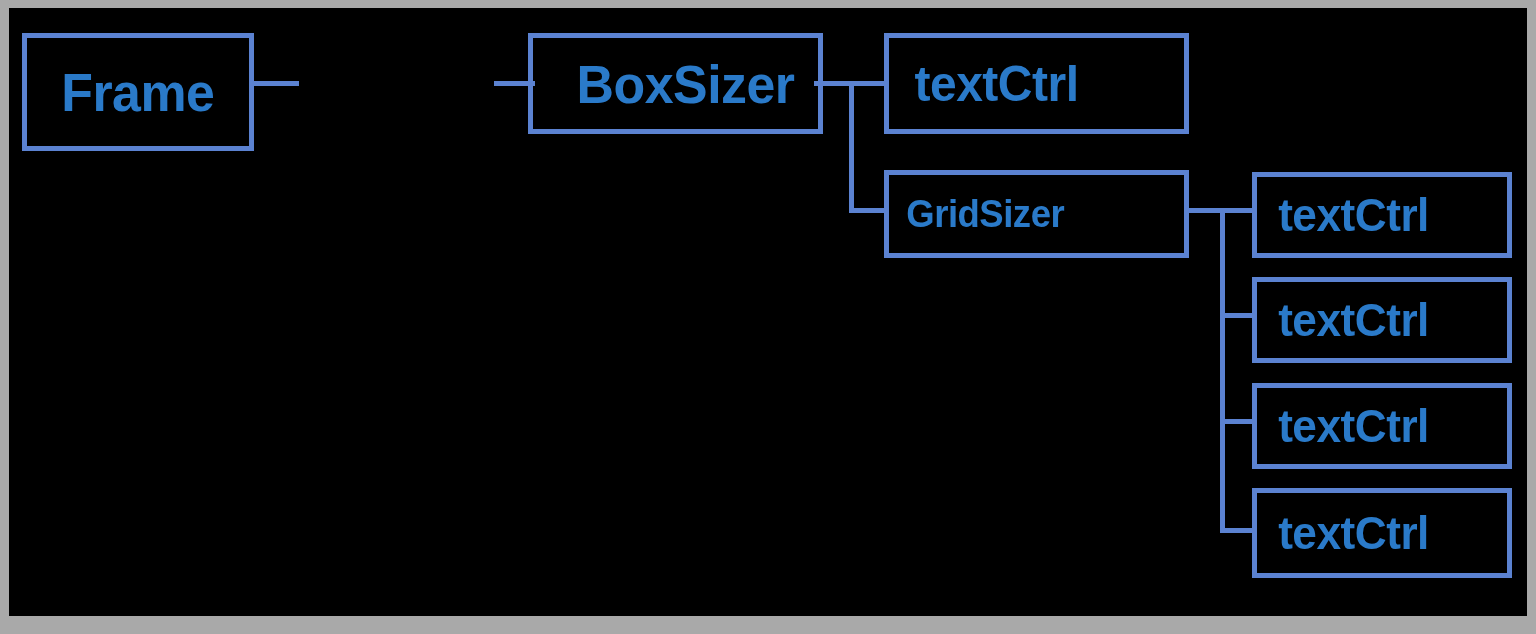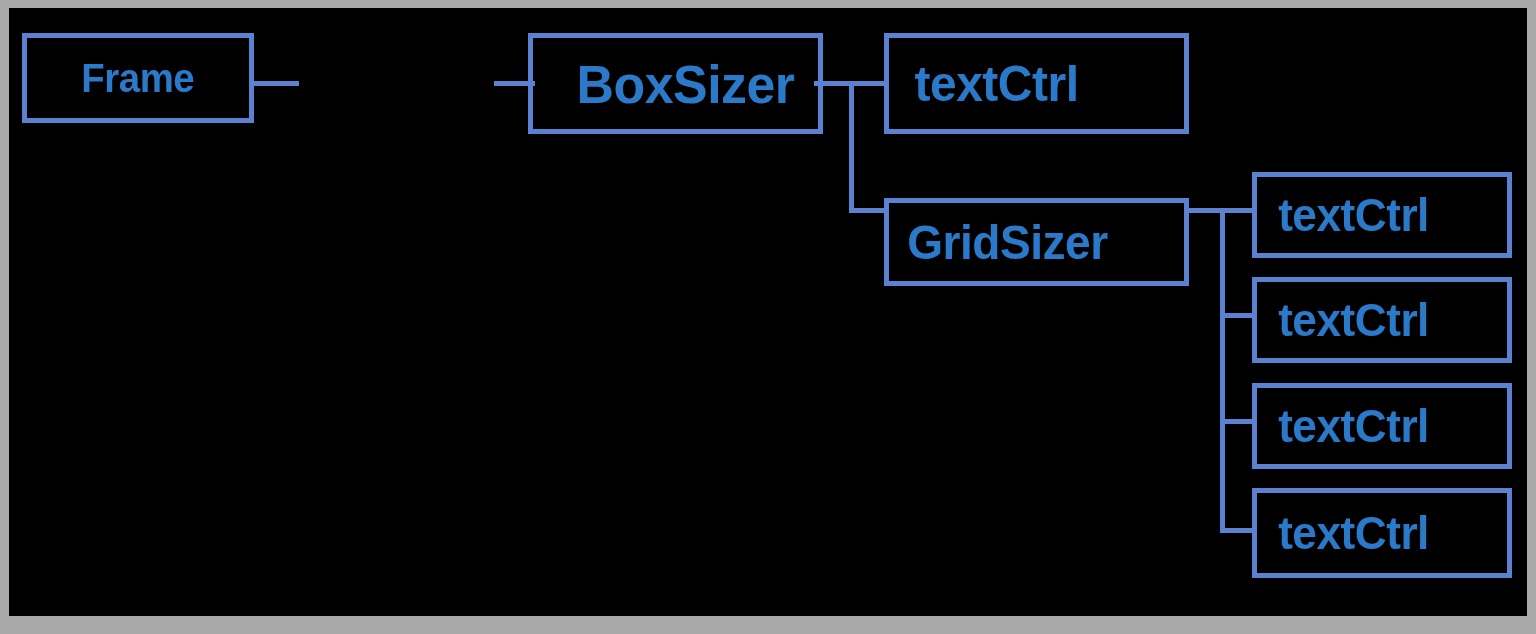--- a/index.html
+++ b/index.html
@@ -90,34 +90,34 @@
 
     <div class="conn-h" style="left:1180px; top:200px; width:42px;"></div>
 
     <div class="conn-v" style="left:1211px; top:200px; height:325px;"></div>
 
     <div class="conn-h" style="left:1211px; top:200px; width:35px;"></div>
     <div class="conn-h" style="left:1211px; top:305px; width:35px;"></div>
     <div class="conn-h" style="left:1211px; top:411px; width:35px;"></div>
     <div class="conn-h" style="left:1211px; top:520px; width:35px;"></div>
 
-    <div class="node" style="left:13px; top:25px; width:232px; height:90px; font-size:40px;">
+    <div class="node" style="left:13px; top:25px; width:232px; height:118px; font-size:54px;">
       <span>Frame</span>
     </div>
 
 
     <div class="node" style="left:519px; top:25px; width:295px; height:101px; font-size:54px;padding-left:21px;">
       <span>BoxSizer</span>
     </div>
 
     <div class="node" style="left:875px; top:25px; width:305px; height:101px; font-size:50px; justify-content:flex-start; padding-left:22px;">
       <span>textCtrl</span>
     </div>
 
-    <div class="node" style="left:875px; top:162px; width:305px; height:88px; font-size:48px; justify-content:flex-start; padding-left:14px;margin-top:28px;">
+    <div class="node" style="left:875px; top:162px; width:305px; height:88px; font-size:38px; justify-content:flex-start; padding-left:14px;">
       <span>GridSizer</span>
     </div>
 
     <div class="node" style="left:1243px; top:164px; width:260px; height:86px; font-size:46px; justify-content:flex-start; padding-left:18px;">
       <span>textCtrl</span>
     </div>
 
     <div class="node" style="left:1243px; top:269px; width:260px; height:86px; font-size:46px; justify-content:flex-start; padding-left:18px;">
       <span>textCtrl</span>
     </div>

